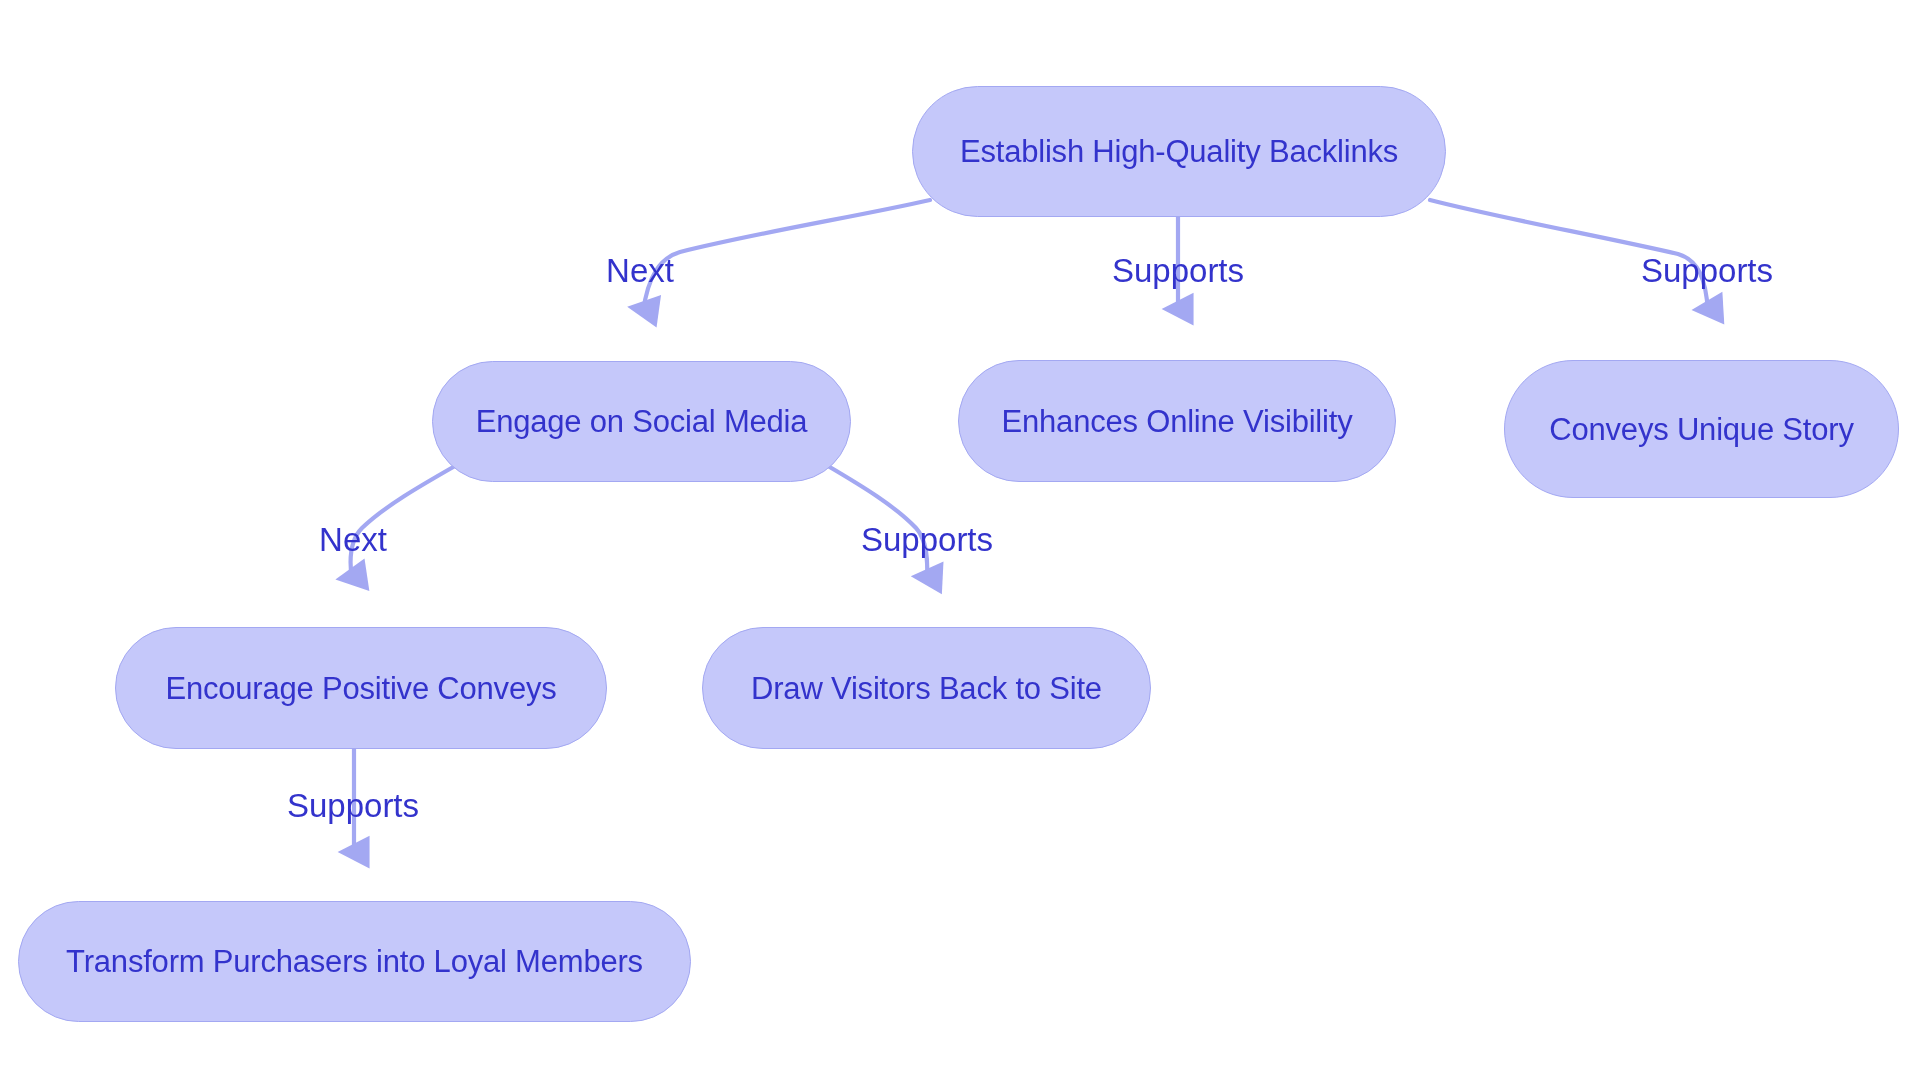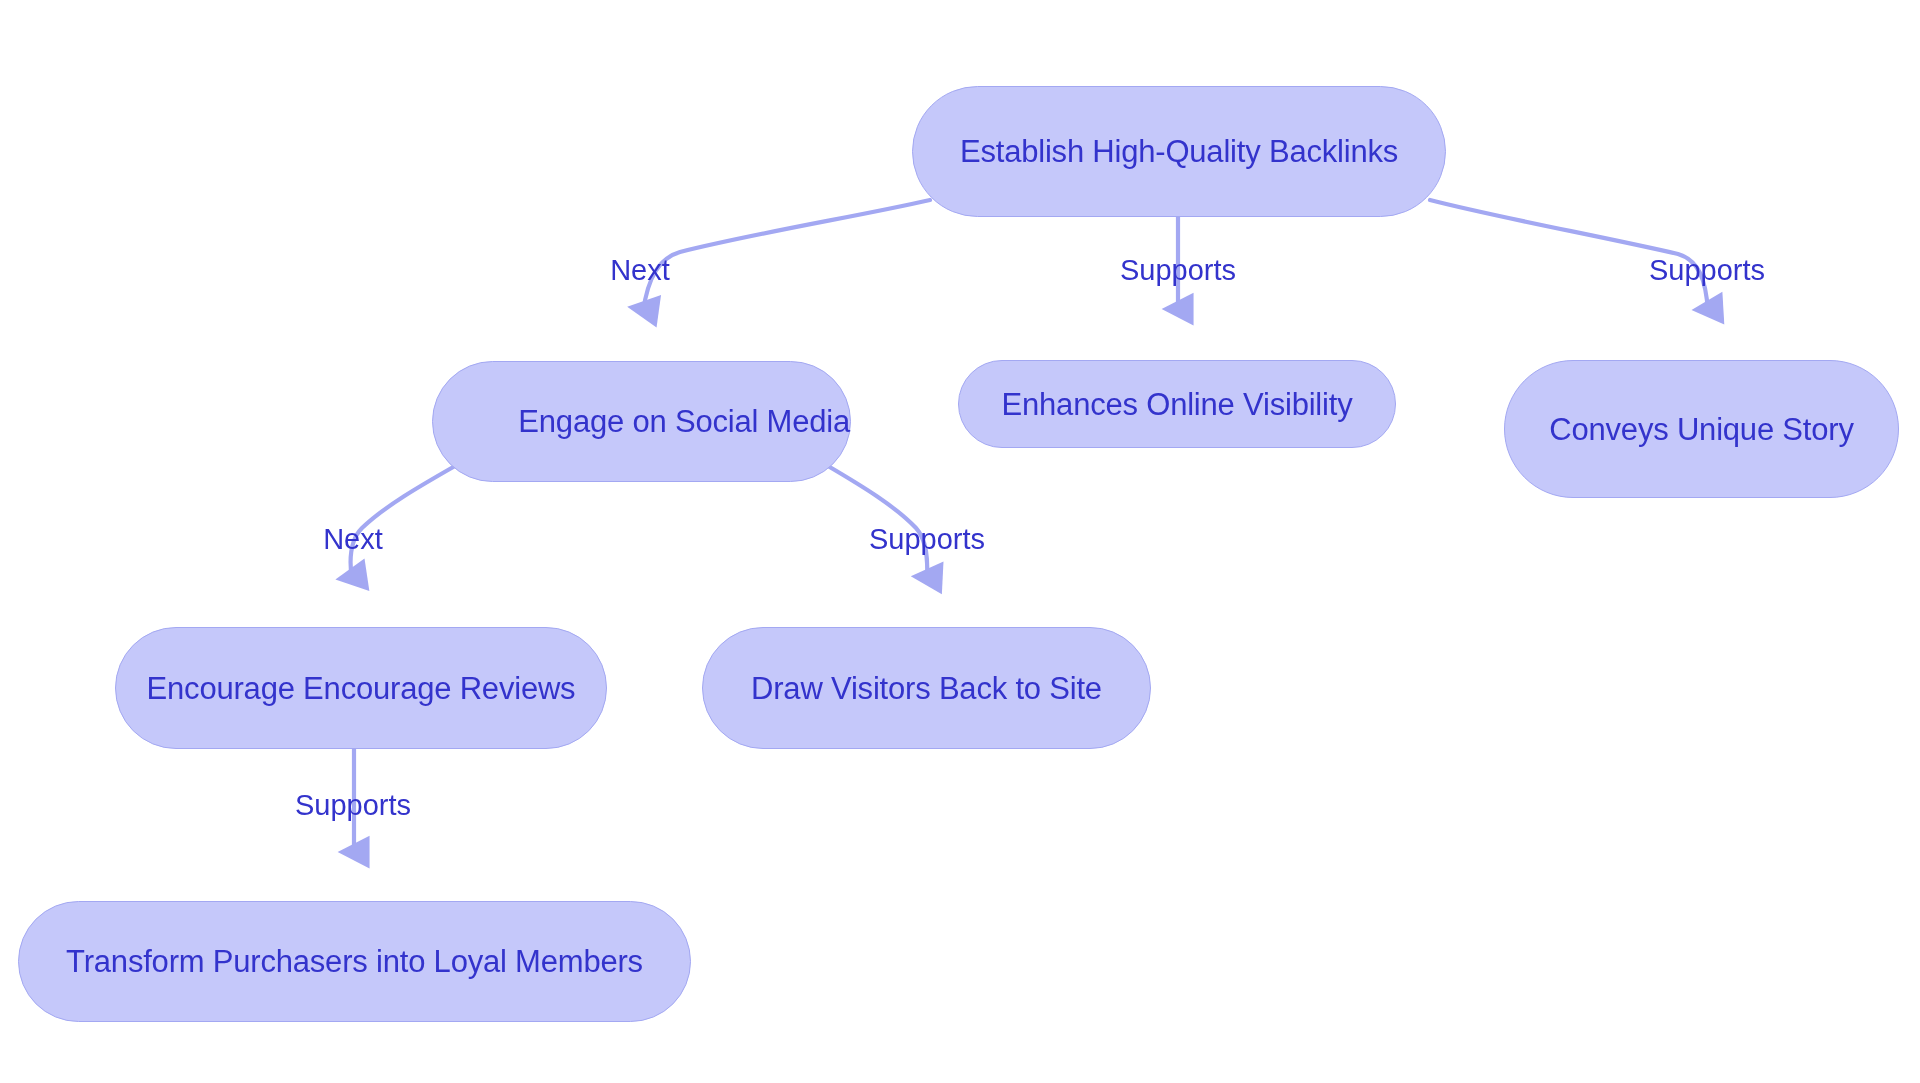--- a/index.html
+++ b/index.html
@@ -43,30 +43,30 @@
     margin-top: 16px;
   }
   .node-label {
     display: block;
     line-height: 1;
   }
   .edge-label {
     position: absolute;
     color: #3333cc;
     font-family: "Liberation Sans", sans-serif;
-    font-size: 29px;
+    font-size: 33px;
     line-height: 1;
     white-space: nowrap;
     transform: translate(-50%, -50%);
     background: transparent;
   }
   
   .n-root      { left: 912px;  top: 70px;  width: 534px; height: 131px; font-size: 31px; }
-  .n-social    { left: 432px;  top: 345px; width: 419px; height: 121px; font-size: 31px; justify-content: flex-end; }
-  .n-visible   { left: 958px;  top: 344px; width: 438px; height: 88px; font-size: 31px; }
+  .n-social    { left: 432px;  top: 345px; width: 419px; height: 121px; font-size: 31px; }
+  .n-visible   { left: 958px;  top: 344px; width: 438px; height: 122px; font-size: 31px; }
   .n-story     { left: 1504px; top: 344px; width: 395px; height: 138px; font-size: 31px; }
   .n-reviews   { left: 115px;  top: 611px; width: 492px; height: 122px; font-size: 31px; }
   .n-visitors  { left: 702px;  top: 611px; width: 449px; height: 122px; font-size: 31px; }
   .n-members   { left: 18px;   top: 885px; width: 673px; height: 121px; font-size: 31px; }
 </style>
 </head>
 <body>
 
 <div id="canvas">
 
@@ -100,21 +100,21 @@
 
   <div class="node n-visible">
     <span class="node-label">Enhances Online Visibility</span>
   </div>
 
   <div class="node n-story">
     <span class="node-label">Conveys Unique Story</span>
   </div>
 
   <div class="node n-reviews">
-    <span class="node-label">Encourage Encourage Reviews</span>
+    <span class="node-label">Encourage Positive Conveys</span>
   </div>
 
   <div class="node n-members">
     <span class="node-label">Transform Purchasers into Loyal Members</span>
   </div>
 
   <div class="node n-visitors">
     <span class="node-label">Draw Visitors Back to Site</span>
   </div>
 

